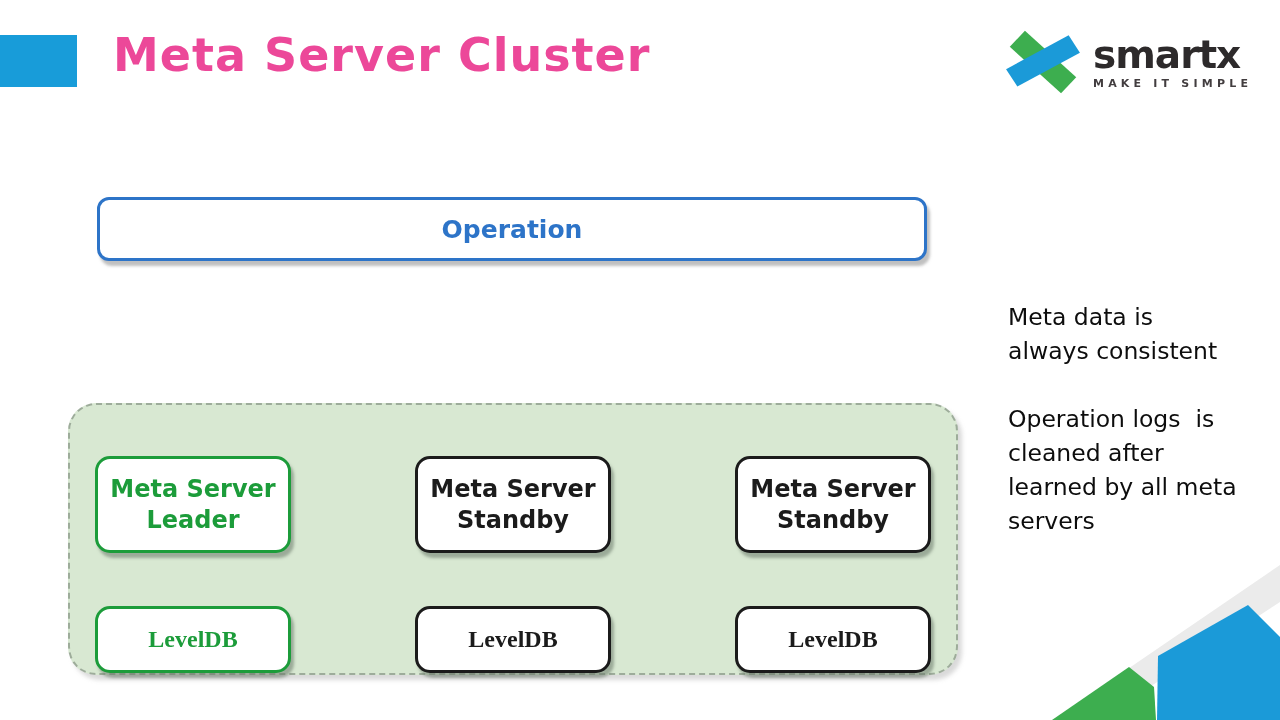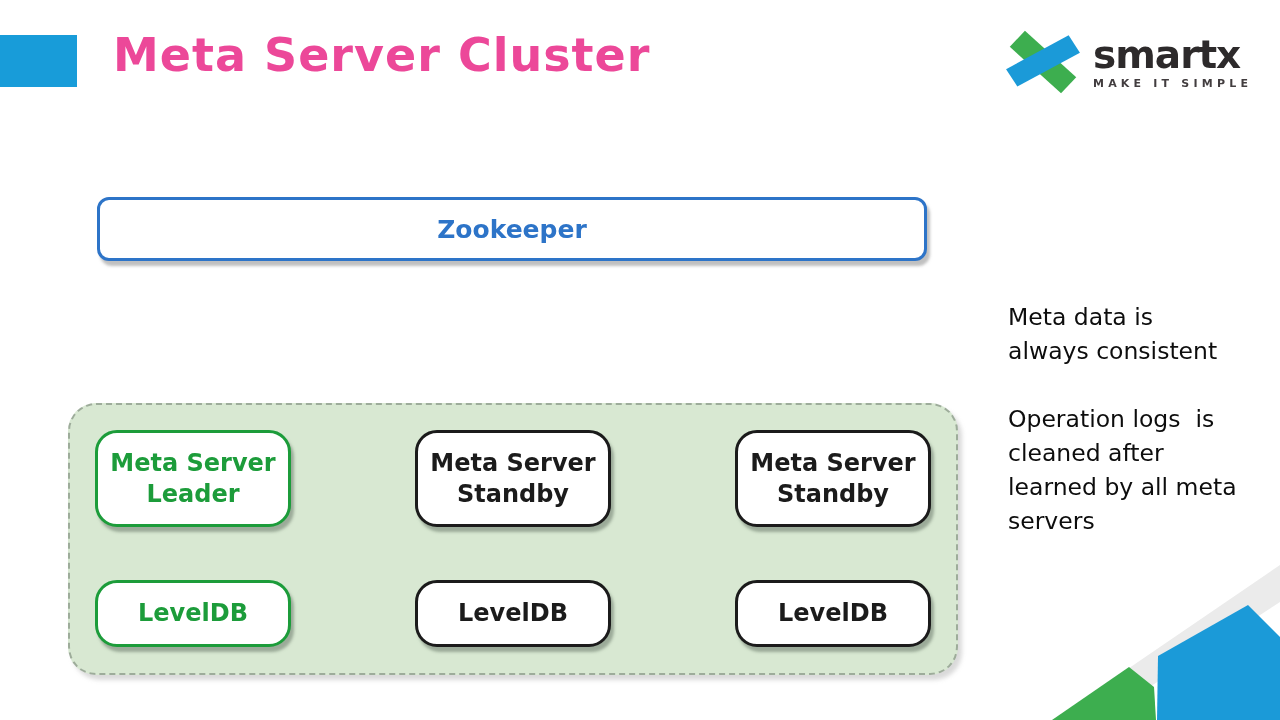--- a/index.html
+++ b/index.html
@@ -41,28 +41,28 @@
 
   
   #cluster-box{
     left:68px;top:403px;width:890px;height:272px;
     border:2px dashed #9dac9a;border-radius:28px;
     box-shadow:4px 5px 4px rgba(150,150,150,.35);
     box-sizing:border-box;
   }
   .node-box{
     position:absolute;width:196px;background:#ffffff;
-    border:3px solid currentColor;border-radius:22px;
+    border:3px solid currentColor;border-radius:15px;
     box-shadow:3px 5px 3px rgba(105,120,105,.55);
     display:flex;align-items:center;justify-content:center;
     text-align:center;font-size:24px;font-weight:bold;
-    white-space:pre-line;line-height:31px;box-sizing:border-box;
+    white-space:pre-line;line-height:31px;box-sizing:border-box;margin-top:26px;
   }
   .server-box{top:25px;height:97px;}
-  .db-box{top:175px;height:67px;}
+  .db-box{top:175px;height:67px;font-family:Liberation Serif, serif;}
   .col-0{left:25px;} .col-1{left:345px;} .col-2{left:665px;}
 
   
   #notes{
     left:1008px;top:300px;width:262px;
     font-size:23.5px;line-height:34px;color:#0d0d0d;
   }
   #notes p{margin:0 0 34px 0;white-space:pre-wrap;}
 
   
@@ -80,21 +80,21 @@
     <polygon points="6.6,16.1 21.4,0.5 71.4,45.9 56.6,61.5" fill="#3dae4f"></polygon>
     <polygon points="3,38 14,55 75,22 64,5" fill="#1b9ad8"></polygon>
   </svg>
   <div id="logo-text-block">
     <div id="logo-name">smartx</div>
     <div id="logo-tagline">MAKE IT SIMPLE</div>
   </div>
 </div>
 
 <div class="abs" id="zookeeper-box" style="color: rgb(45, 116, 200);">
-  <span>Zookeeper</span>
+  <span>Operation</span>
 </div>
 
 <div class="abs" id="cluster-box" style="background: rgb(216, 232, 210);">
 
   <div class="node-box server-box col-0" style="color: rgb(28, 156, 58);">
     <span>Meta Server
 Leader</span>
   </div>
   <div class="node-box server-box col-1" style="color: rgb(27, 27, 27);">
     <span>Meta Server

